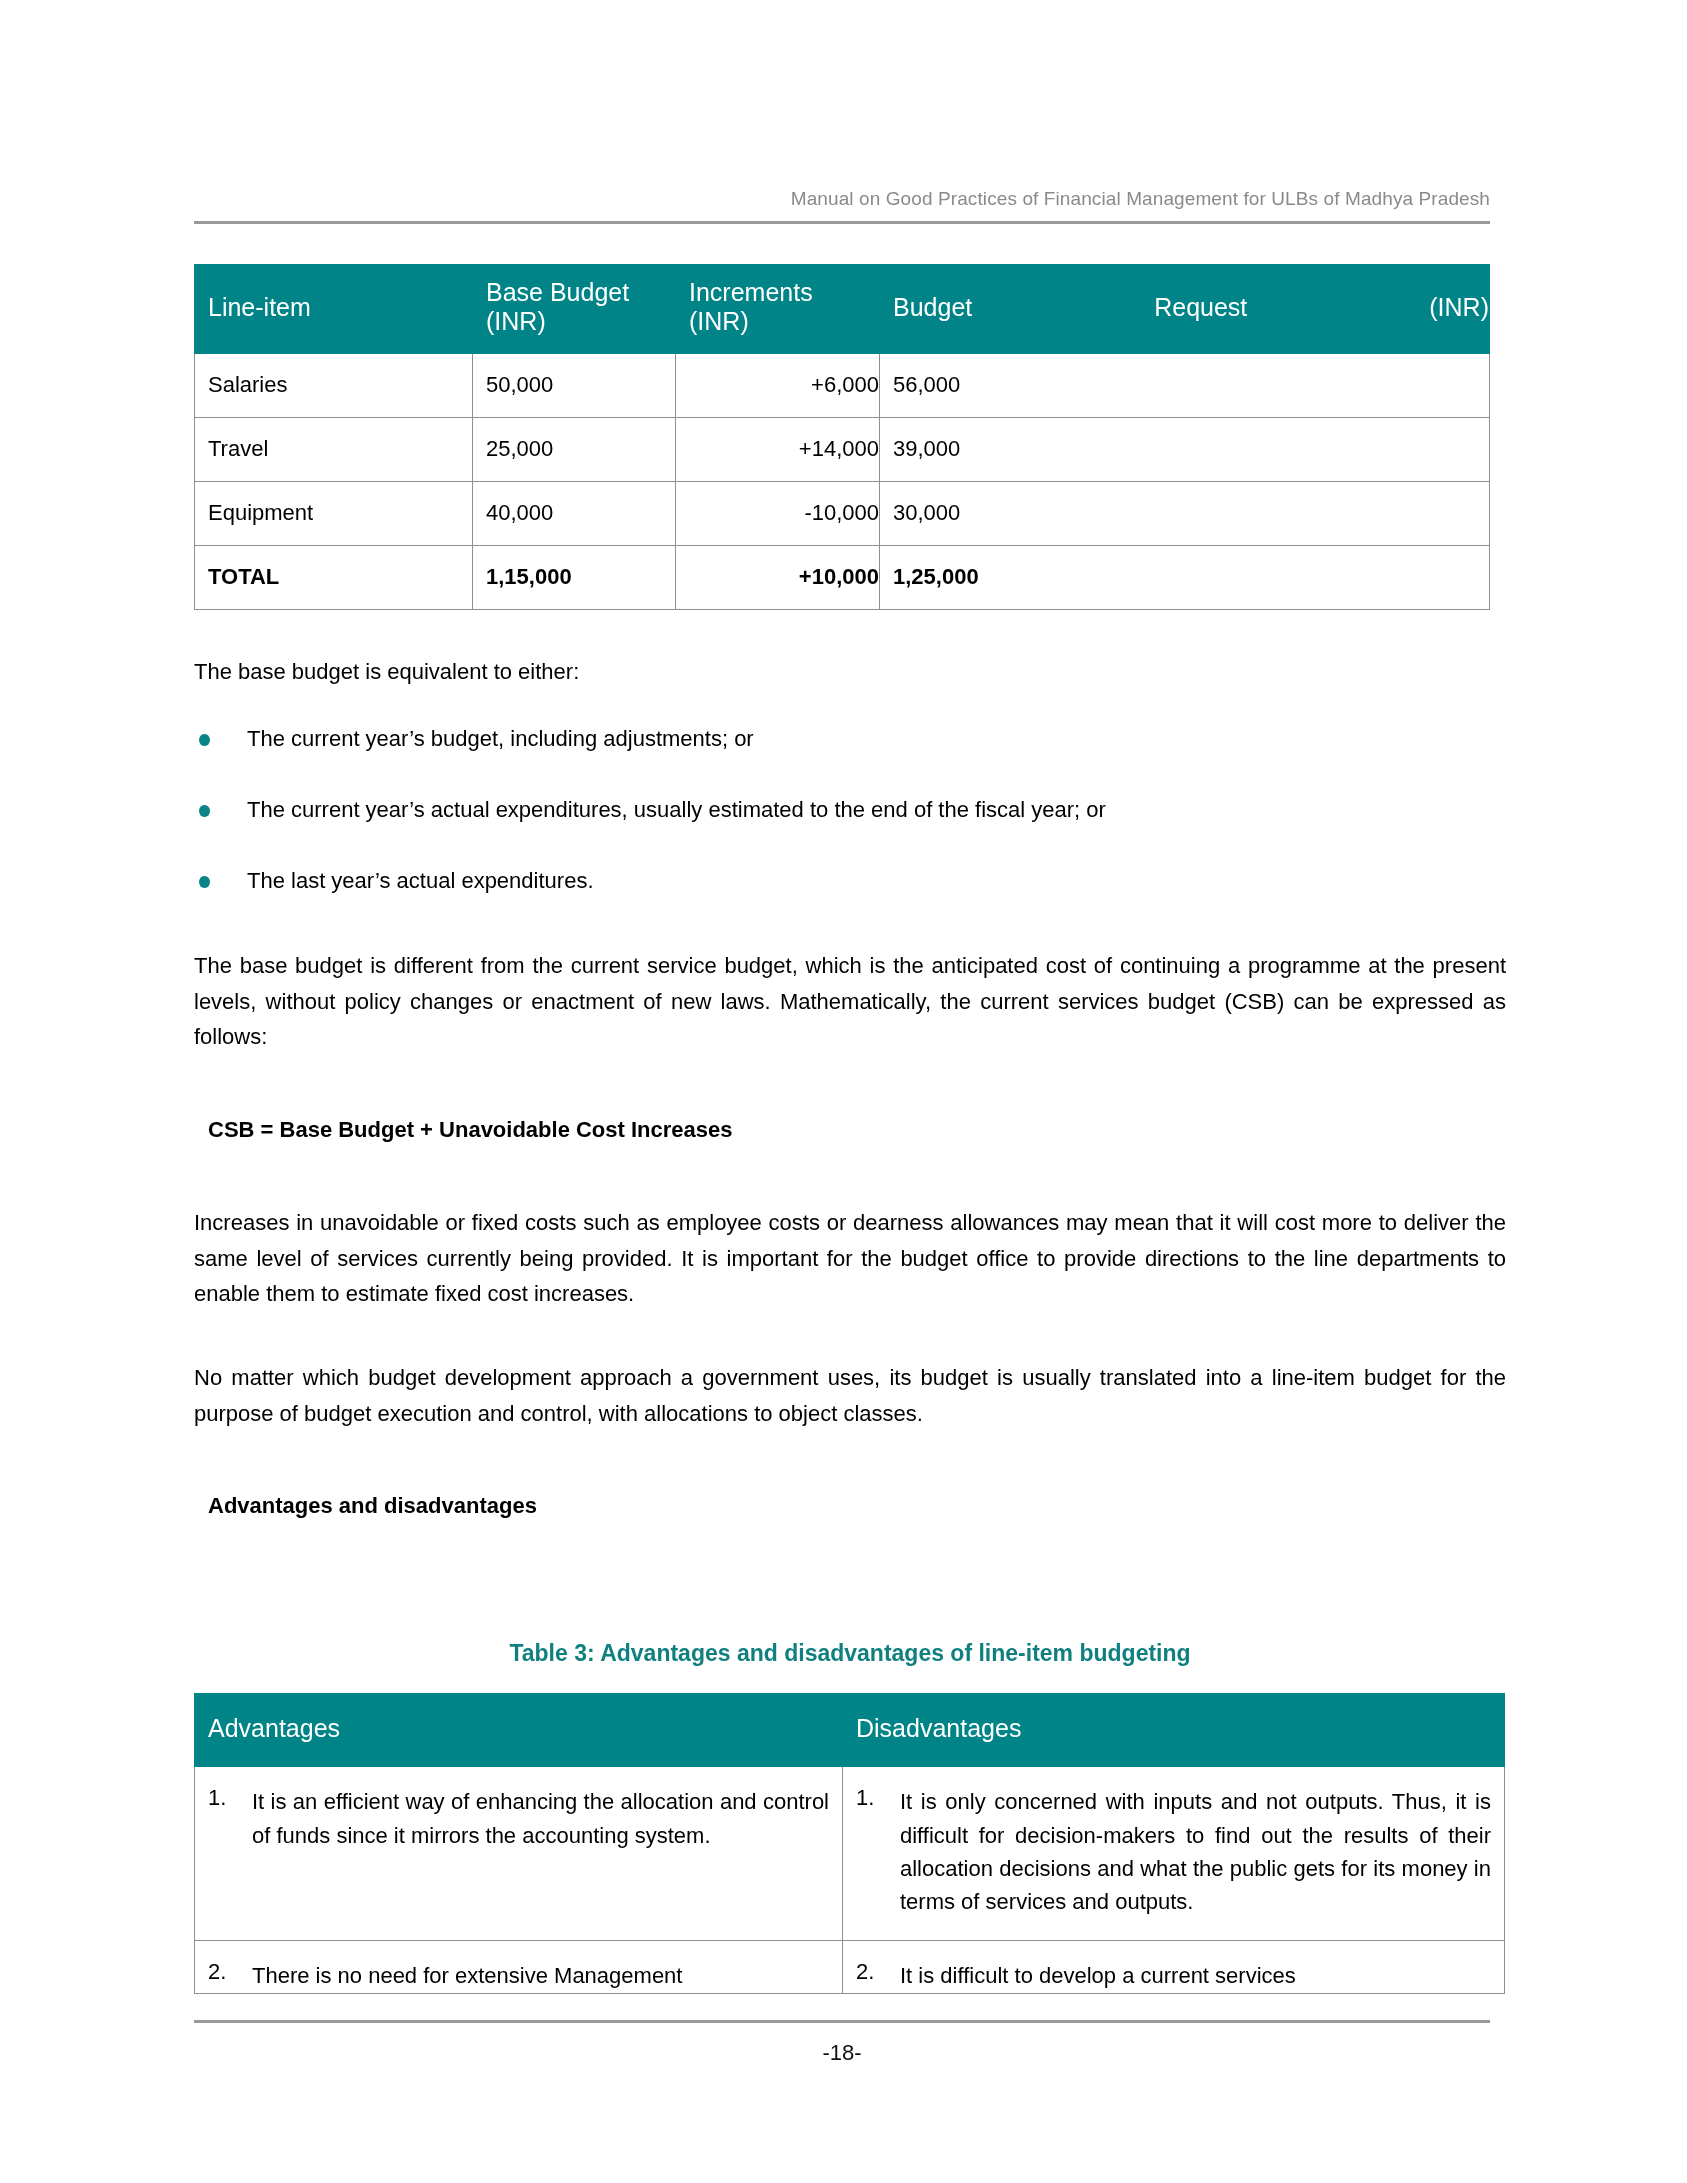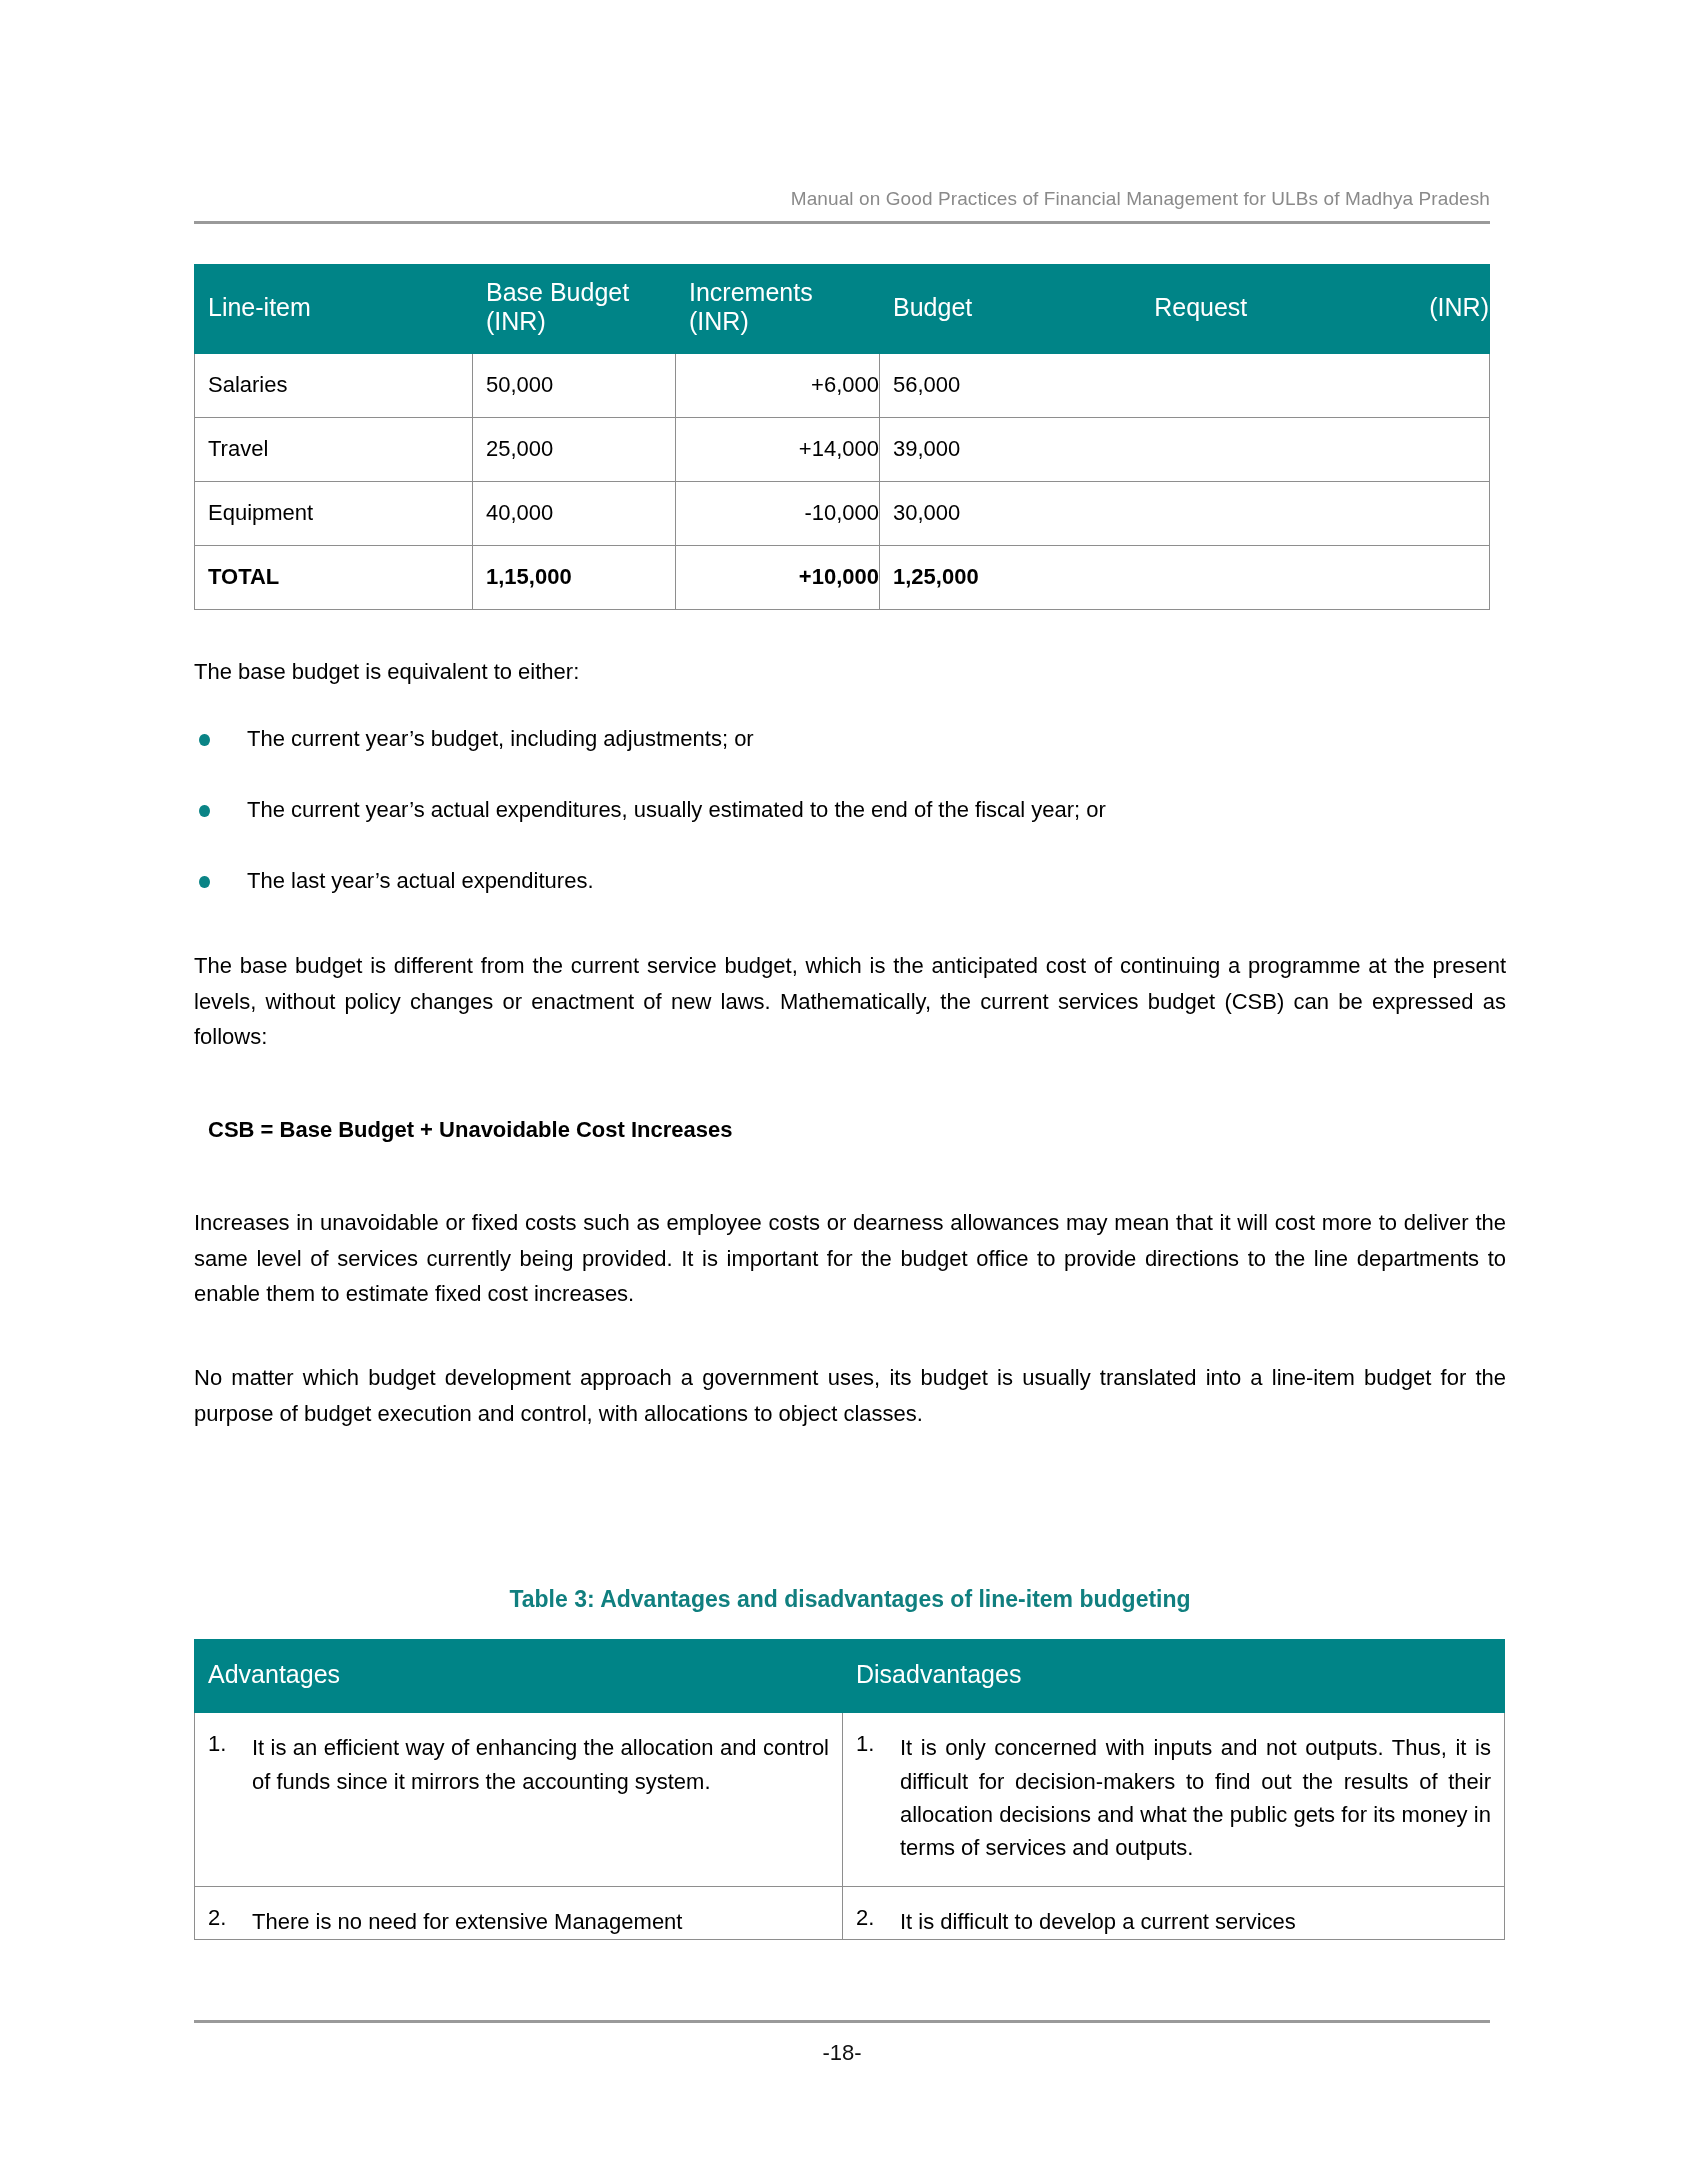--- a/index.html
+++ b/index.html
@@ -308,20 +308,21 @@
     <div class="sp-58"></div>
 
     <p class="body">Increases in unavoidable or fixed costs such as employee costs or dearness allowances may mean that it will cost more to deliver the same level of services currently being provided. It is important for the budget office to provide directions to the line departments to enable them to estimate fixed cost increases.</p>
 
     <div class="sp-58"></div>
 
     <p class="body">No matter which budget development approach a government uses, its budget is usually translated into a line-item budget for the purpose of budget execution and control, with allocations to object classes.</p>
 
     <div class="sp-58"></div>
 
+    <h4 class="subhead">Advantages and disadvantages</h4>
 
     <div class="sp-58"></div>
 
 
     <div class="sp-72"></div>
 
     <h3 class="table-caption">Table 3: Advantages and disadvantages of line-item budgeting</h3>
 
     <div class="sp-32"></div>
 

